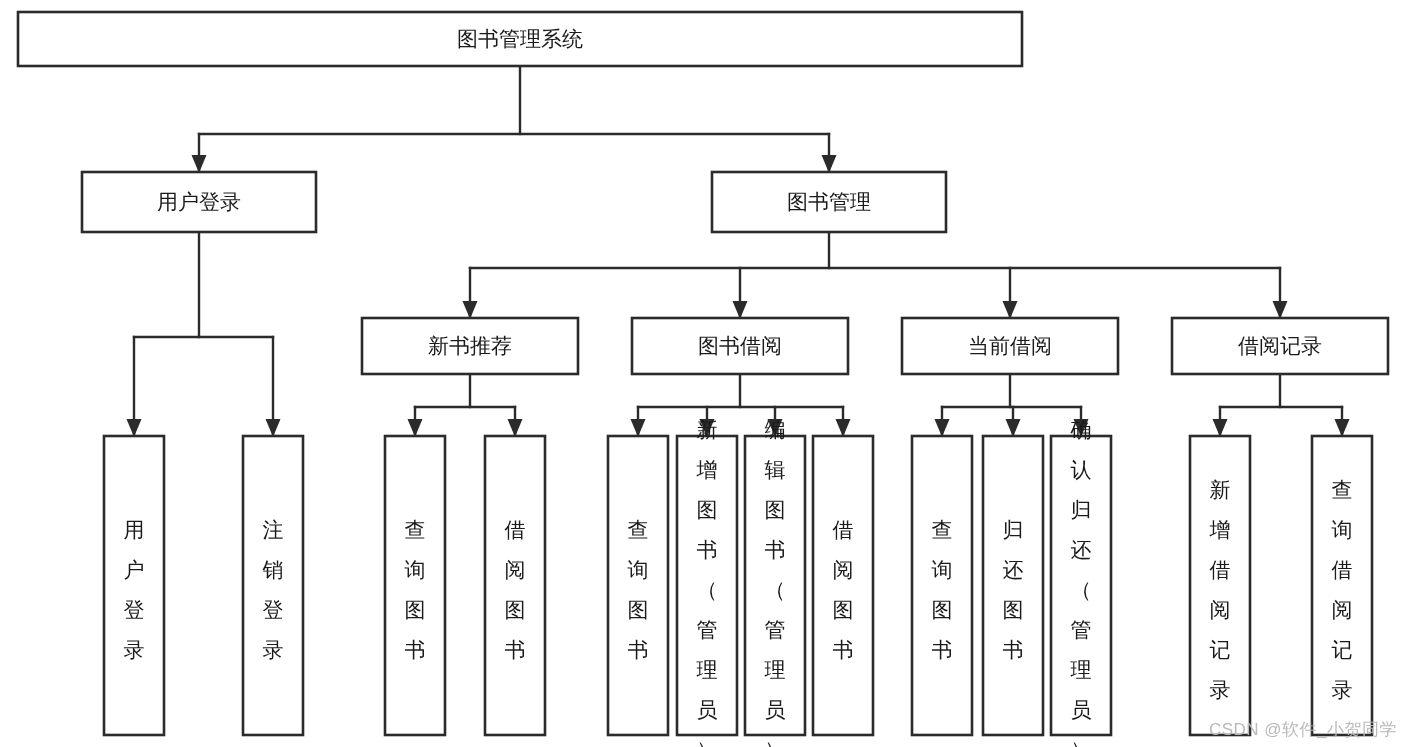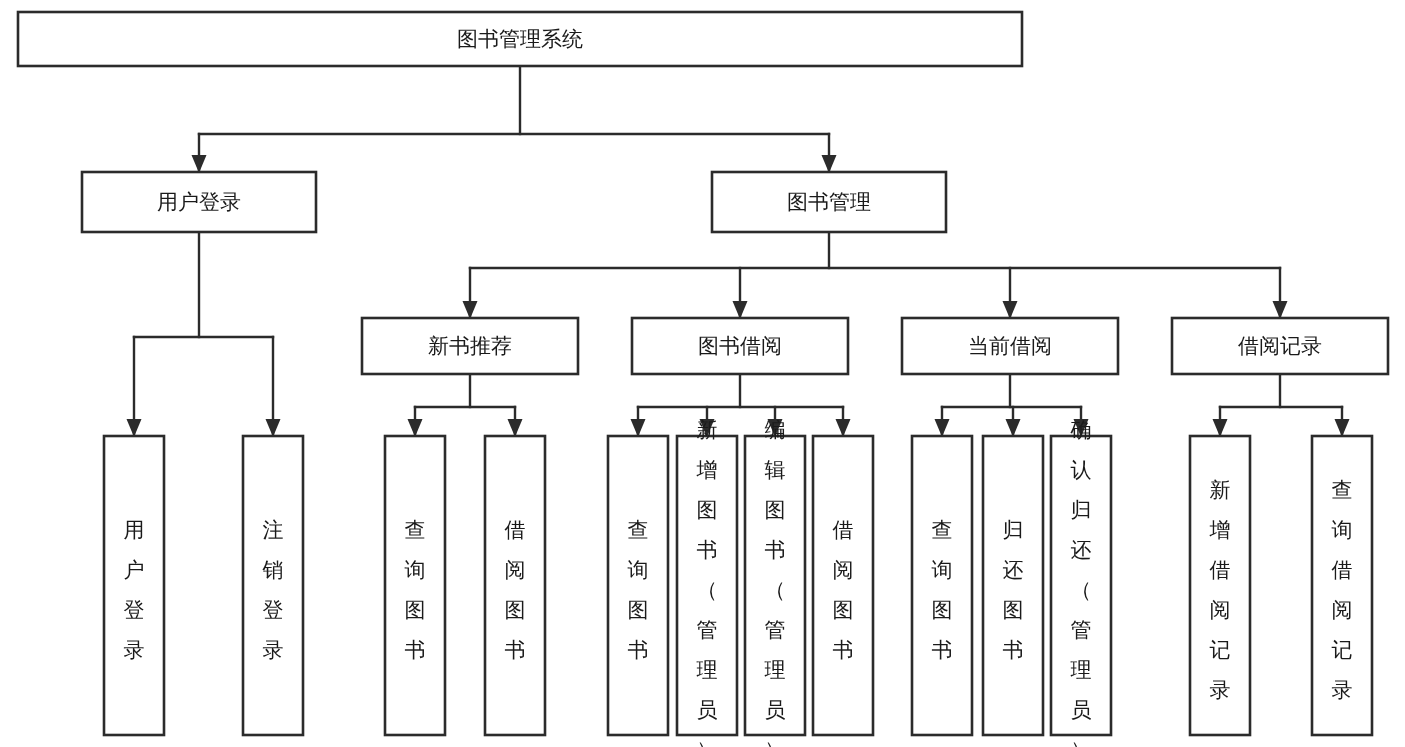--- a/index.html
+++ b/index.html
@@ -218,13 +218,14 @@
         <g>
           <rect x="1190" y="436" width="60" height="299" class="node-box"></rect>
           <text x="1220" class="node-label-v"><tspan x="1220" y="496.7">新</tspan><tspan x="1220" y="536.7">增</tspan><tspan x="1220" y="576.7">借</tspan><tspan x="1220" y="616.7">阅</tspan><tspan x="1220" y="656.7">记</tspan><tspan x="1220" y="696.7">录</tspan></text>
         </g>
         <g>
           <rect x="1312" y="436" width="60" height="299" class="node-box"></rect>
           <text x="1342" class="node-label-v"><tspan x="1342" y="496.7">查</tspan><tspan x="1342" y="536.7">询</tspan><tspan x="1342" y="576.7">借</tspan><tspan x="1342" y="616.7">阅</tspan><tspan x="1342" y="656.7">记</tspan><tspan x="1342" y="696.7">录</tspan></text>
         </g>
       </g>
   </svg>
+  <div class="watermark-text">CSDN @软件_小贺同学</div>
 </div>
 
 </body></html>

